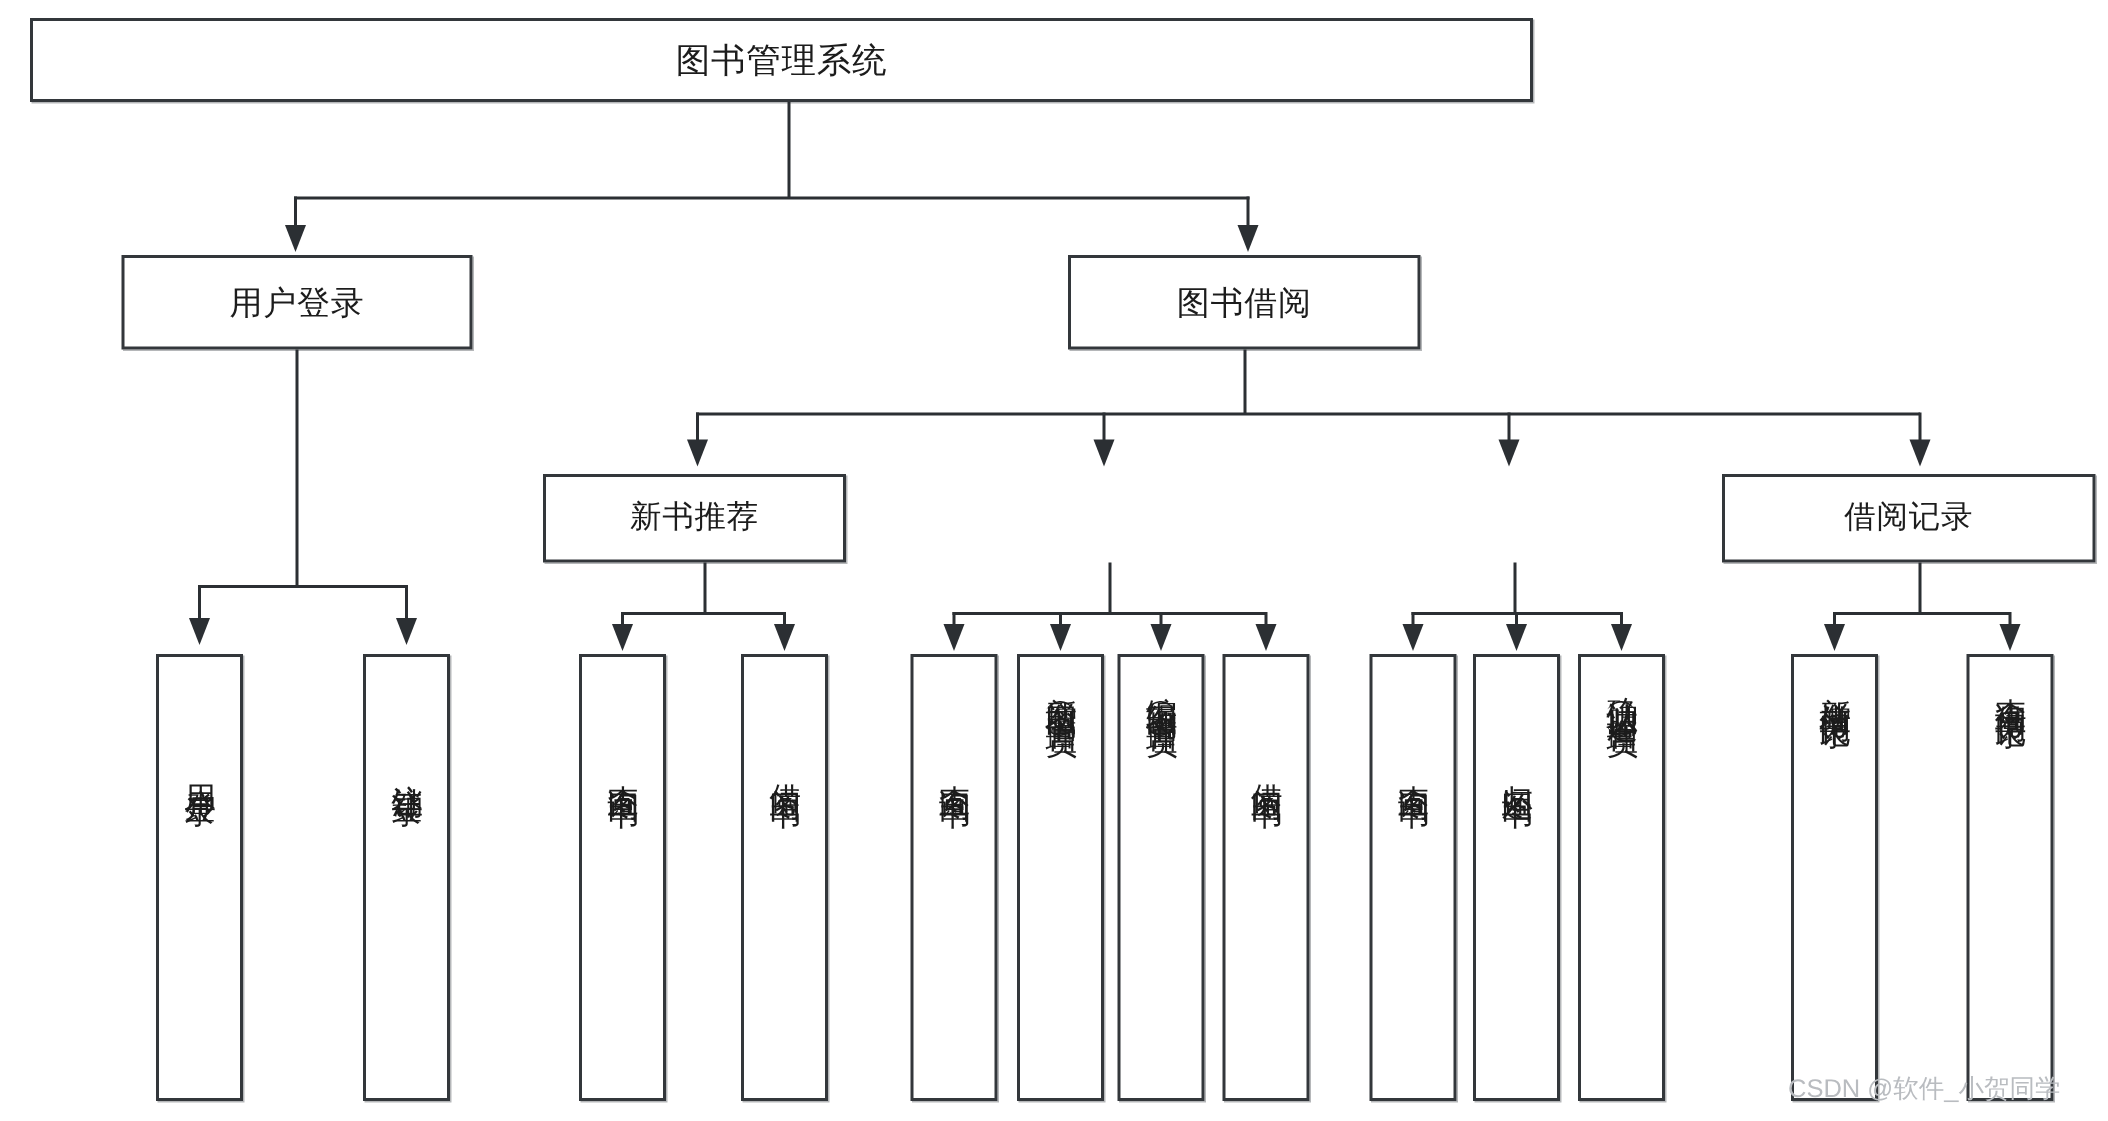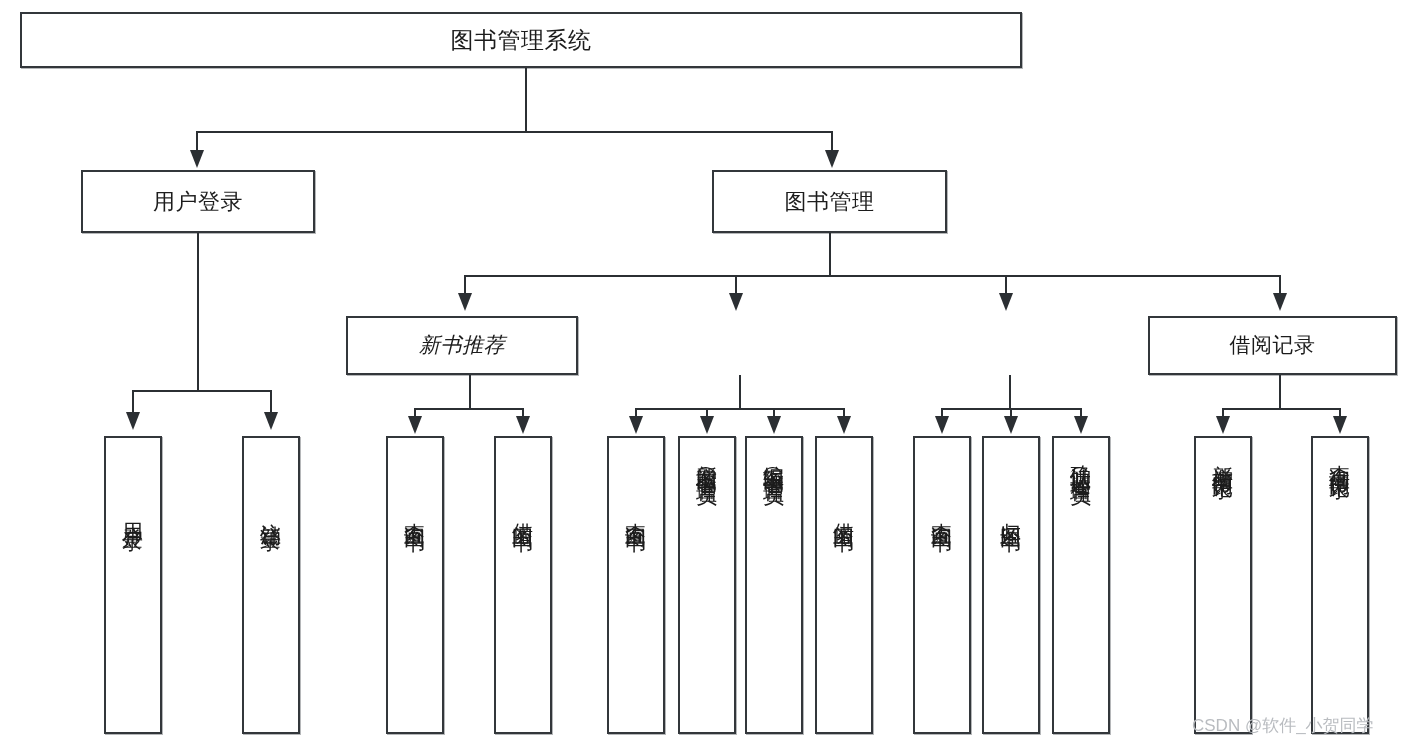--- a/index.html
+++ b/index.html
@@ -95,21 +95,21 @@
   <div class="vline" style="left:196px; top:131px; height:24px;"></div>
   <div class="arrow" style="left:190px; top:150px;"></div>
   <div class="vline" style="left:831px; top:131px; height:24px;"></div>
   <div class="arrow" style="left:825px; top:150px;"></div>
 
   <div class="node level2" style="left:81px; top:170px; width:234px; height:63px;">
     <span class="label">用户登录</span>
   </div>
 
   <div class="node level2" style="left:712px; top:170px; width:235px; height:63px;">
-    <span class="label">图书管理</span>
+    <span class="label">图书借阅</span>
   </div>
 
   <div class="vline" style="left:197px; top:233px; height:158px;"></div>
   <div class="hline" style="left:132px; top:390px; width:139px;"></div>
   <div class="vline" style="left:132px; top:390px; height:25px;"></div>
   <div class="arrow" style="left:126px; top:412px;"></div>
   <div class="vline" style="left:270px; top:390px; height:25px;"></div>
   <div class="arrow" style="left:264px; top:412px;"></div>
 
   <div class="vline" style="left:829px; top:233px; height:43px;"></div>
@@ -120,21 +120,21 @@
 
   <div class="vline" style="left:735px; top:275px; height:20px;"></div>
   <div class="arrow" style="left:729px; top:293px;"></div>
 
   <div class="vline" style="left:1005px; top:275px; height:20px;"></div>
   <div class="arrow" style="left:999px; top:293px;"></div>
 
   <div class="vline" style="left:1279px; top:275px; height:20px;"></div>
   <div class="arrow" style="left:1273px; top:293px;"></div>
 
-  <div class="node level3" style="left:346px; top:316px; width:232px; height:59px;font-style:italic;">
+  <div class="node level3" style="left:362px; top:316px; width:202px; height:59px;">
     <span class="label">新书推荐</span>
   </div>
   <div class="node level3" style="left:1148px; top:316px; width:249px; height:59px;">
     <span class="label">借阅记录</span>
   </div>
 
   <div class="vline" style="left:469px; top:375px; height:34px;"></div>
   <div class="hline" style="left:414px; top:408px; width:110px;"></div>
   <div class="vline" style="left:414px; top:408px; height:10px;"></div>
   <div class="arrow" style="left:408px; top:416px;"></div>

